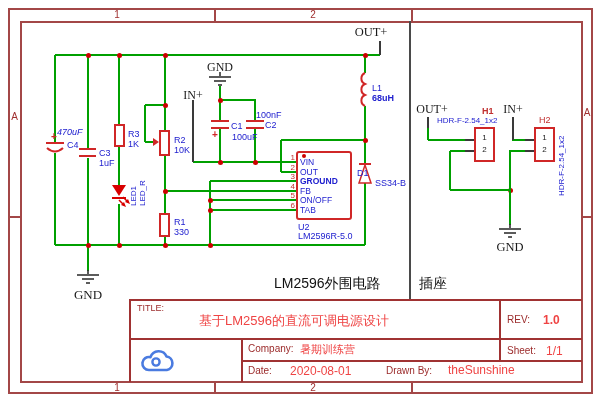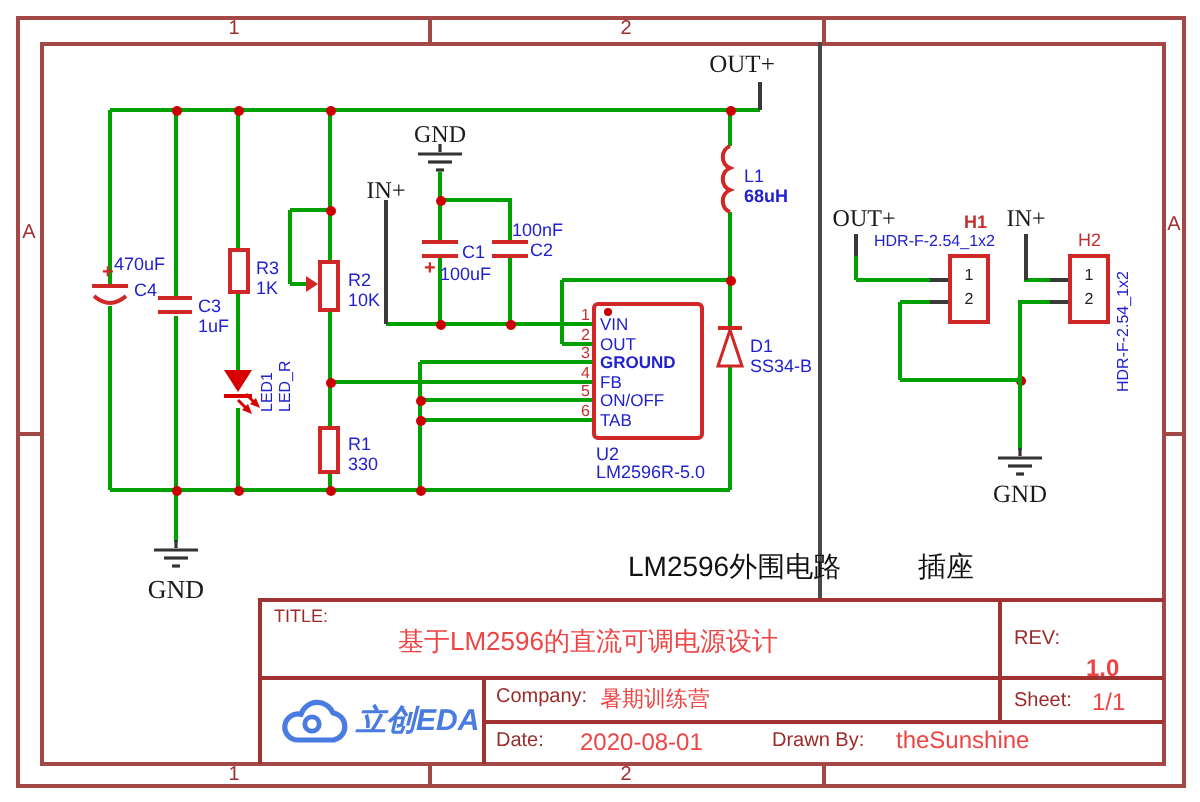--- a/index.html
+++ b/index.html
@@ -29,21 +29,21 @@
   .plus{position:absolute;color:#d02727;font-size:10px;font-weight:bold;line-height:10px;}
   .port{position:absolute;font-family:"Liberation Serif",serif;color:#1a1a1a;font-size:12px;
         text-align:center;white-space:nowrap;line-height:13px;}
   .pname{position:absolute;color:#2121cf;font-size:8.5px;line-height:10px;white-space:nowrap;}
   .pnum{position:absolute;color:#c03030;font-size:8px;line-height:9px;width:12px;text-align:right;}
   .hpin{position:absolute;color:#222;font-size:8px;line-height:9px;width:13px;text-align:center;}
   
   .tbl{position:absolute;background:#a03232;}
   .tlab{position:absolute;color:#9b2a2a;font-size:10px;white-space:nowrap;}
   .tval{position:absolute;color:#ef4444;font-size:12px;white-space:nowrap;}
-  .seclab{position:absolute;color:#111;font-size:14px;white-space:nowrap;margin-left:40px;}
+  .seclab{position:absolute;color:#111;font-size:14px;white-space:nowrap;}
 </style>
 </head>
 <body>
 
 <div id="sheet">
 
   <div class="frame" style="left:8px;top:8px;width:585px;height:386px;"></div>
   <div class="frame" style="left:20px;top:21px;width:563px;height:362px;"></div>
   <div class="tick" style="left:214px;top:9px;width:2px;height:12px;"></div>
   <div class="tick" style="left:411px;top:9px;width:2px;height:12px;"></div>
@@ -118,21 +118,21 @@
   <div class="dot" style="left:117px;top:243px;"></div>
   <div class="dot" style="left:163px;top:243px;"></div>
   <div class="dot" style="left:208px;top:243px;"></div>
   <div class="dot" style="left:508px;top:188px;"></div>
 
   <div class="plate" style="left:46px;top:142px;width:18px;"></div>
   <svg class="abs" style="left:46px;top:146px;" width="18" height="10" viewBox="0 0 18 10">
       <path d="M1,2 Q9,9 17,2" fill="none" stroke="#d02727" stroke-width="2"></path>
     </svg>
   <div class="plus" style="left:51px;top:132px;">+</div>
-  <div class="lbl" style="left:57px;top:127px;">470uF</div>
+  <div class="lbl" style="left:57px;top:127px;font-style:italic;">470uF</div>
   <div class="lbl" style="left:67px;top:140px;">C4</div>
 
   <div class="plate" style="left:79px;top:148px;width:17px;"></div>
   <div class="plate" style="left:79px;top:155px;width:17px;"></div>
   <div class="lbl" style="left:99px;top:148px;">C3</div>
   <div class="lbl" style="left:99px;top:158px;">1uF</div>
 
   <div class="res" style="left:114px;top:124px;width:11px;height:23px;"></div>
   <div class="lbl" style="left:128px;top:129px;">R3</div>
   <div class="lbl" style="left:128px;top:139px;">1K</div>
@@ -154,21 +154,21 @@
   <div class="vlbl" style="left:138px;top:166px;height:40px;">LED_R</div>
 
   <div class="res" style="left:159px;top:213px;width:11px;height:24px;"></div>
   <div class="lbl" style="left:174px;top:217px;">R1</div>
   <div class="lbl" style="left:174px;top:227px;">330</div>
 
   <div class="plate" style="left:211px;top:120px;width:18px;"></div>
   <div class="plate" style="left:211px;top:127px;width:18px;"></div>
   <div class="lbl" style="left:231px;top:121px;">C1</div>
   <div class="plus" style="left:212px;top:130px;">+</div>
-  <div class="lbl" style="left:220px;top:132px;text-align:right;">100uF</div>
+  <div class="lbl" style="left:232px;top:132px;text-align:right;">100uF</div>
 
   <div class="plate" style="left:246px;top:120px;width:18px;"></div>
   <div class="plate" style="left:246px;top:127px;width:18px;"></div>
   <div class="lbl" style="left:256px;top:110px;">100nF</div>
   <div class="lbl" style="left:265px;top:120px;">C2</div>
 
   <div class="box" style="left:296px;top:151px;width:56px;height:69px;border-radius:3px;"></div>
   <div class="dot" style="left:302px;top:154px;width:4px;height:4px;"></div>
   <div class="pname" style="left:300px;top:157px;">VIN</div>
   <div class="pname" style="left:300px;top:167px;">OUT</div>
@@ -188,21 +188,21 @@
   <svg class="abs" style="left:356px;top:72px;" width="18" height="35" viewBox="0 0 18 35">
     <path d="M9,1 A6,6 0 0 0 9,12 A6,6 0 0 0 9,23 A6,6 0 0 0 9,34" fill="none" stroke="#d02727" stroke-width="2"></path>
   </svg>
   <div class="lbl" style="left:372px;top:83px;">L1</div>
   <div class="lbl" style="left:372px;top:93px;font-weight:bold;">68uH</div>
 
   <svg class="abs" style="left:357px;top:162px;" width="16" height="24" viewBox="0 0 16 24">
     <line x1="2" y1="2" x2="14" y2="2" stroke="#d02727" stroke-width="2"></line>
     <polygon points="2,21 14,21 8,3" fill="#ffffff" stroke="#d02727" stroke-width="1.5"></polygon>
   </svg>
-  <div class="lbl" style="left:375px;top:168px;">D1</div>
+  <div class="lbl" style="left:357px;top:168px;">D1</div>
   <div class="lbl" style="left:375px;top:178px;">SS34-B</div>
 
   <div class="port" style="left:346px;top:26px;width:50px;font-size:12.5px;">OUT+</div>
   <div class="port" style="left:178px;top:89px;width:30px;">IN+</div>
   <div class="port" style="left:206px;top:61px;width:28px;">GND</div>
   <svg class="abs" style="left:207px;top:72px;" width="26" height="15" viewBox="0 0 26 15">
     <line x1="13" y1="0" x2="13" y2="4" stroke="#333" stroke-width="1.6"></line>
     <line x1="2" y1="5" x2="24" y2="5" stroke="#333" stroke-width="1.6"></line>
     <line x1="7" y1="9" x2="19" y2="9" stroke="#333" stroke-width="1.6"></line>
     <line x1="11" y1="13" x2="15" y2="13" stroke="#333" stroke-width="1.6"></line>
@@ -257,31 +257,30 @@
   <div class="tbl" style="left:129px;top:299px;width:453px;height:2px;"></div>
   <div class="tbl" style="left:129px;top:338px;width:453px;height:2px;"></div>
   <div class="tbl" style="left:241px;top:360px;width:341px;height:2px;"></div>
   <div class="tbl" style="left:129px;top:299px;width:2px;height:83px;"></div>
   <div class="tbl" style="left:241px;top:338px;width:2px;height:44px;"></div>
   <div class="tbl" style="left:499px;top:299px;width:2px;height:62px;"></div>
 
   <div class="tlab" style="left:137px;top:303px;font-size:9px;">TITLE:</div>
   <div class="tval" style="left:199px;top:312px;font-size:13px;">基于LM2596的直流可调电源设计</div>
   <div class="tlab" style="left:507px;top:314px;">REV:</div>
-  <div class="tval" style="left:543px;top:327px;font-weight:bold;">1.0</div>
+  <div class="tval" style="left:543px;top:313px;font-weight:bold;">1.0</div>
   <div class="tlab" style="left:248px;top:343px;">Company:</div>
   <div class="tval" style="left:300px;top:342px;font-size:11px;">暑期训练营</div>
   <div class="tlab" style="left:507px;top:345px;">Sheet:</div>
   <div class="tval" style="left:546px;top:344px;">1/1</div>
   <div class="tlab" style="left:248px;top:365px;">Date:</div>
   <div class="tval" style="left:290px;top:364px;">2020-08-01</div>
   <div class="tlab" style="left:386px;top:365px;">Drawn By:</div>
   <div class="tval" style="left:448px;top:363px;">theSunshine</div>
 
   <div class="abs" style="left:138px;top:344px;width:102px;height:34px;">
     <svg style="position:absolute;left:0;top:4px;" width="38" height="28" viewBox="0 0 38 28">
       <path d="M29,22 H11 a6.5,6.5 0 1 1 1.5,-12.8 A8.5,8.5 0 0 1 28.5,8.5 a6.8,6.8 0 0 1 0.5,13.4 Z" fill="none" stroke="#4a7be0" stroke-width="2.6" stroke-linejoin="round"></path>
       <circle cx="18" cy="14" r="3.6" fill="none" stroke="#4a7be0" stroke-width="2.4"></circle>
     </svg>
-    <span style="position:absolute;left:40px;top:7px;color:#4a7be0;font-size:15px;font-weight:bold;font-style:italic;white-space:nowrap;">立创EDA</span>
   </div>
 
 </div>
 
 </body></html>

